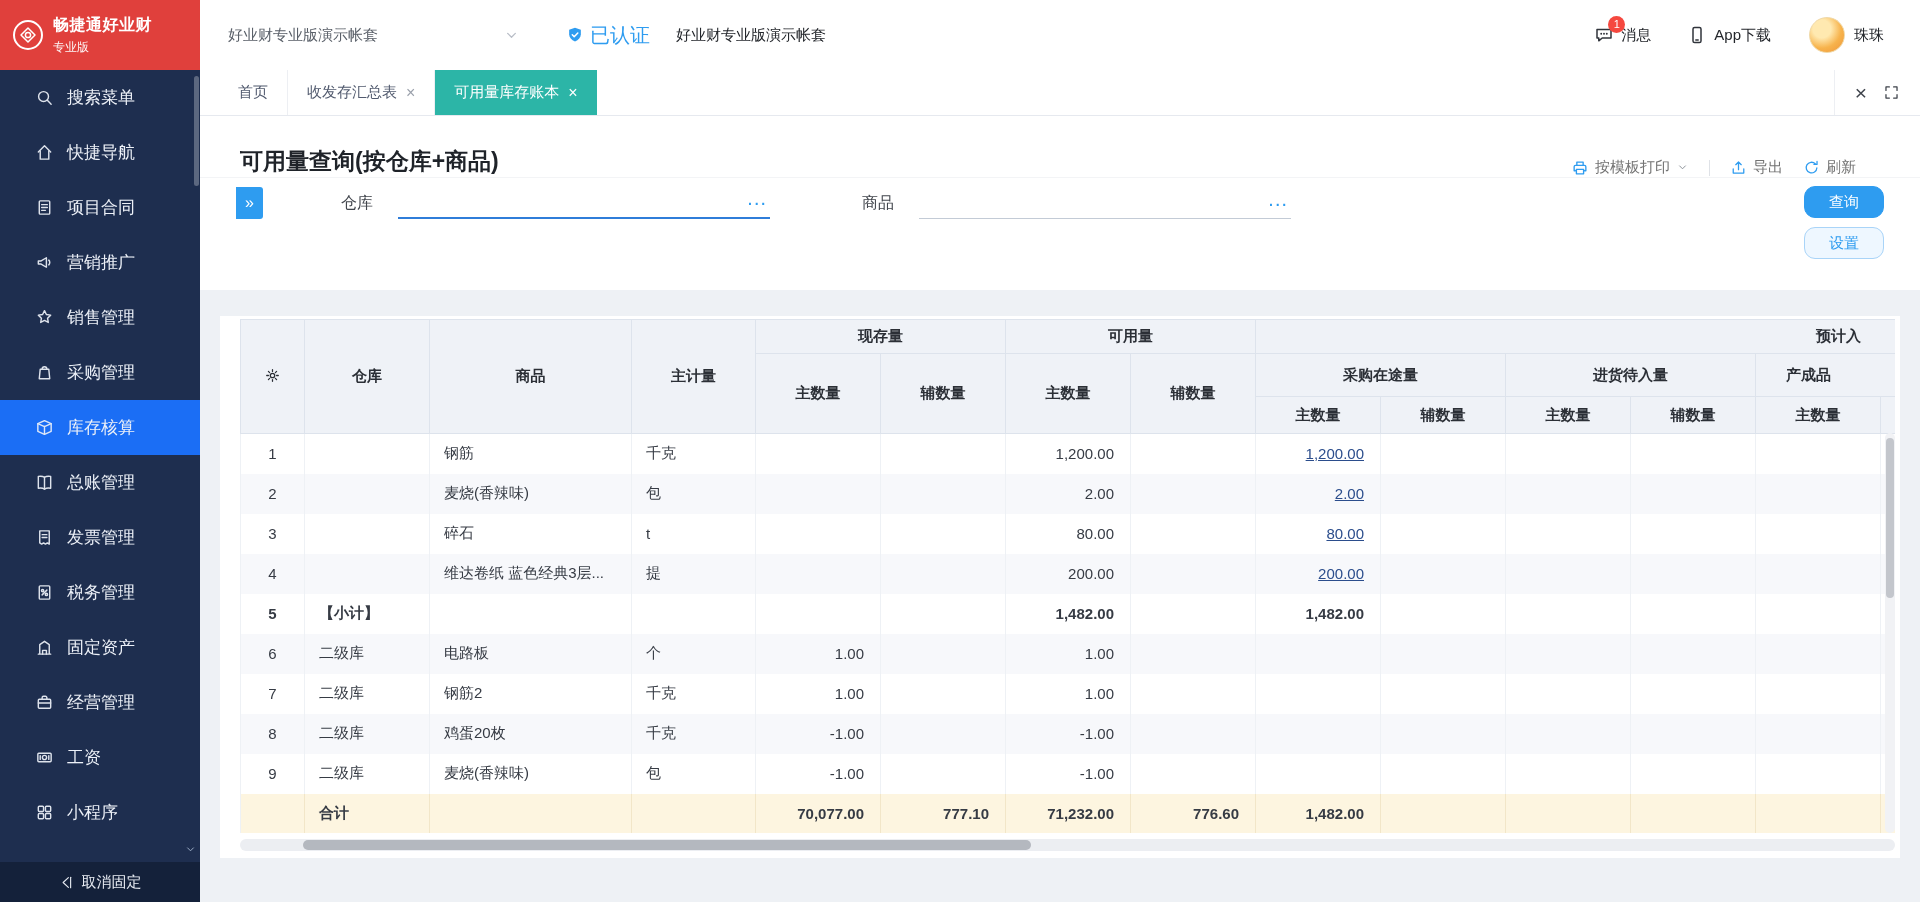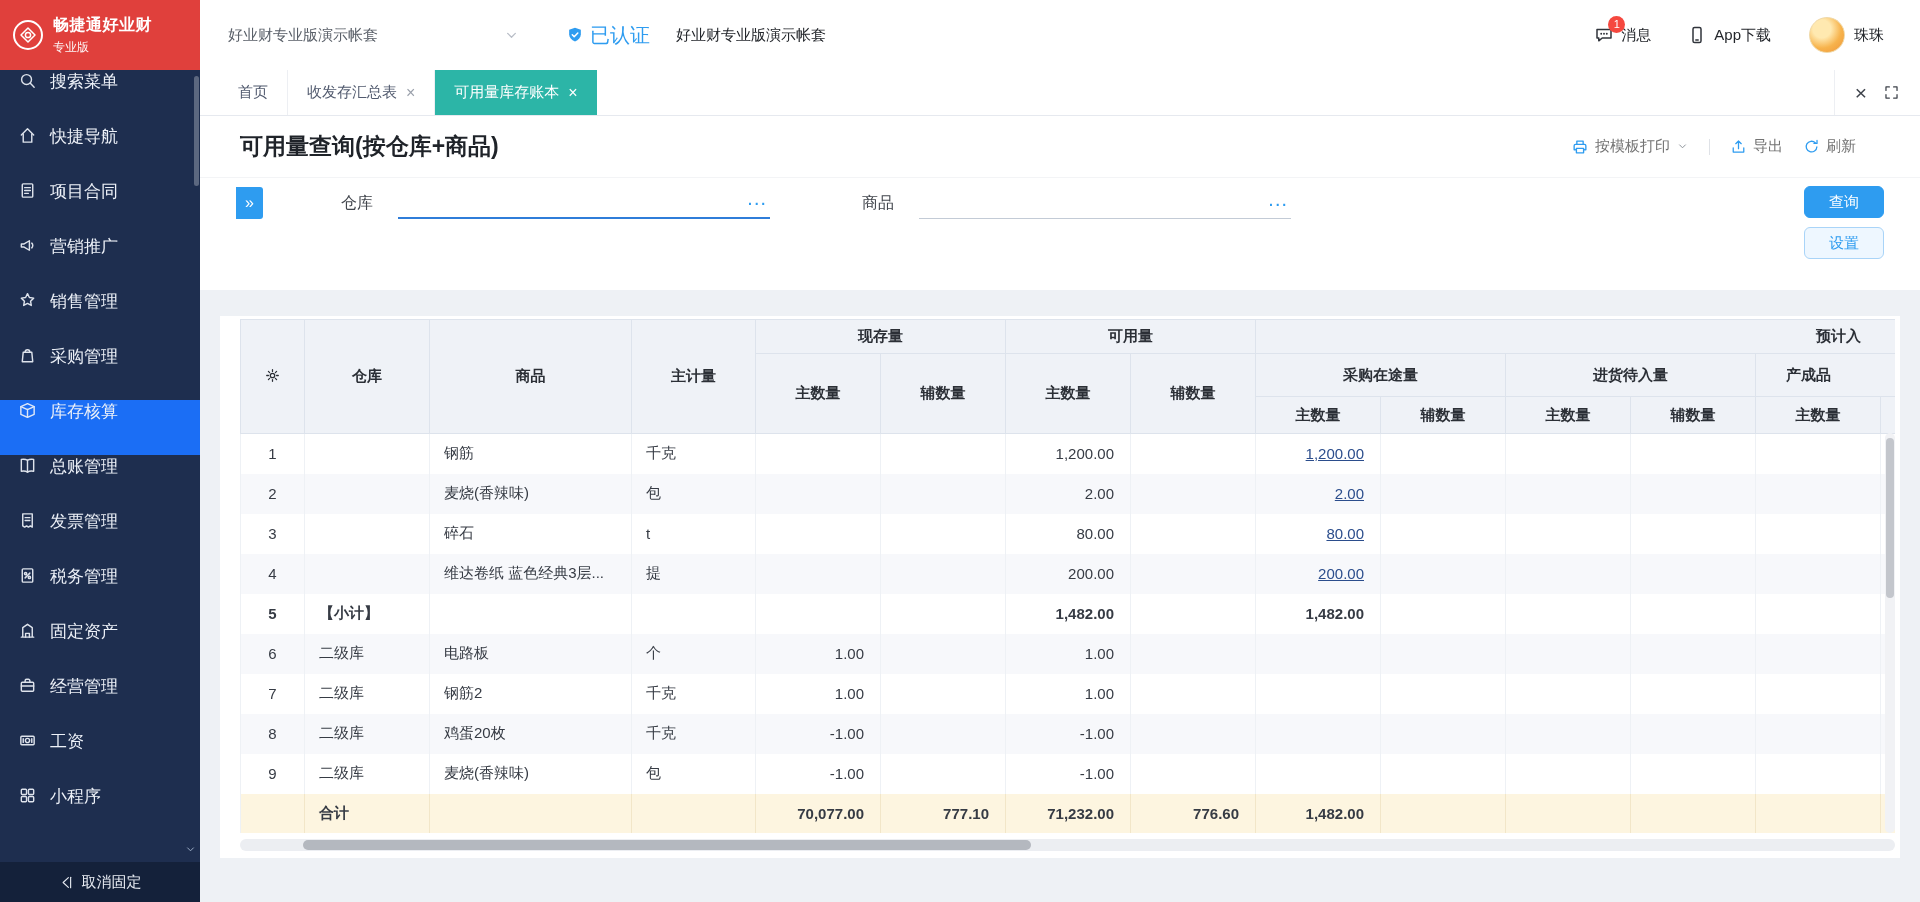--- a/index.html
+++ b/index.html
@@ -13,21 +13,21 @@
   .icn{display:inline-flex;align-items:center;justify-content:center}
   .icn svg{display:block}
 
   
   .sidebar{flex:0 0 200px;width:200px;height:100%;background:var(--sidebar-bg);position:relative;color:#edf1f8;overflow:hidden}
   .logo{height:70px;background:var(--logo-red);display:flex;align-items:center;gap:10px;padding:0 13px;color:#fff}
   .logo-mark{width:30px;height:30px;border:2px solid #fff;border-radius:50%;display:flex;align-items:center;justify-content:center;flex:0 0 30px}
   .logo-text .l1{font-size:16px;font-weight:700;letter-spacing:.5px;white-space:nowrap}
   .logo-text .l2{font-size:12px;margin-top:3px;opacity:.95}
   .menu{height:792px;overflow:hidden}
-  .menu-item{height:55px;display:flex;gap:13px;padding-left:17px;font-size:17px;cursor:pointer;white-space:nowrap}
+  .menu-item{height:55px;display:flex;align-items:center;gap:13px;padding-left:34px;font-size:17px;cursor:pointer;white-space:nowrap}
   .menu-item .icn{width:20px;height:20px;opacity:.93}
   .menu-item.active{background:var(--sidebar-active)}
   .sb-thumb{position:absolute;right:1px;top:76px;width:5px;height:110px;background:rgba(255,255,255,.28);border-radius:3px}
   .sb-down{position:absolute;right:3px;bottom:46px;color:#9fb0c8}
   .unpin{position:absolute;bottom:0;left:0;right:0;height:40px;background:#14213a;display:flex;align-items:center;justify-content:center;gap:8px;font-size:15px;cursor:pointer;color:#e8ecf3}
 
   
   .main{flex:1;display:flex;flex-direction:column;min-width:0}
 
   
@@ -52,39 +52,39 @@
   .tab .tab-close{color:#9aa0ab;font-size:16px;line-height:1}
   .tab.active{background:var(--tab-active);color:#fff;border-right:none}
   .tab.active .tab-close{color:#fff}
   .tab-tools{margin-left:auto;display:flex;align-items:center;gap:16px;padding:0 20px;border-left:1px solid #edeff3;color:#4a4f57}
   .tool-x{font-size:21px;line-height:1;cursor:pointer;color:#3e434b}
   .tool-fs{cursor:pointer;color:#3e434b}
 
   
   .content{height:786px;background:#eef1f5;overflow:hidden}
   .page-head{background:#fff}
-  .title-row{height:62px;display:flex;align-items:center;padding:0 64px 0 40px;border-bottom:1px solid #f3f4f6}
+  .title-row{height:62px;display:flex;align-items:flex-end;padding:0 64px 0 40px;border-bottom:1px solid #f3f4f6}
   .page-title{font-size:23px;font-weight:700;color:#1f2329}
   .title-tools{margin-left:auto;display:flex;align-items:center;gap:20px;color:#737373;font-size:15px}
   .tool-btn{display:flex;align-items:center;gap:6px;cursor:pointer}
   .tool-btn .icn{color:var(--accent)}
   .tool-btn .chev{color:#8a9097}
   .v-sep{width:1px;height:16px;background:#dfe2e7}
 
   .filter-row{position:relative;height:112px;display:flex;align-items:flex-start;padding-top:9px}
   .expand-btn{margin-left:36px;width:27px;height:32px;background:var(--accent);color:#fff;border-radius:0 3px 3px 0;display:flex;align-items:center;justify-content:center;font-size:16px;cursor:pointer}
   .field{display:flex;align-items:center;margin-left:78px}
   .field.second{margin-left:92px}
   .field label{color:#42464d;font-size:16px;margin-right:25px}
   .ul-input{position:relative;width:372px;height:32px;cursor:text}
   .ul-input.focused{border-bottom:2px solid #2f7dd9}
   .ul-input.plain{border-bottom:1px solid #c3cbd6}
   .ul-dots{position:absolute;right:2px;bottom:5px;color:var(--accent);font-weight:700;letter-spacing:2px;font-size:14px;cursor:pointer}
   .filter-actions{position:absolute;right:36px;top:8px;display:flex;flex-direction:column;gap:9px}
-  .btn{width:80px;height:32px;border-radius:6px;font-size:15px;cursor:pointer;font-family:inherit}
+  .btn{width:80px;height:32px;border-radius:11px;font-size:15px;cursor:pointer;font-family:inherit}
   .btn-primary{background:var(--accent);border:1px solid var(--accent);color:#fff}
   .btn-light{background:#eef7ff;border:1px solid #a9d4f8;color:var(--accent)}
 
   
   .table-panel{margin:26px 20px 0 20px;height:542px;background:#fff;padding:3px 0 0 20px;position:relative}
   .table-viewport{width:1655px;height:514px;overflow:hidden;position:relative}
   table.grid{border-collapse:collapse;table-layout:fixed;width:1890px}
   .grid th{border:1px solid #dde3ec;background:#eff2f7;font-weight:700;font-size:15px;color:#2b2f36;text-align:center;padding:0}
   .grid thead tr:nth-child(1) th{height:34px}
   .grid thead tr:nth-child(2) th{height:43px}

